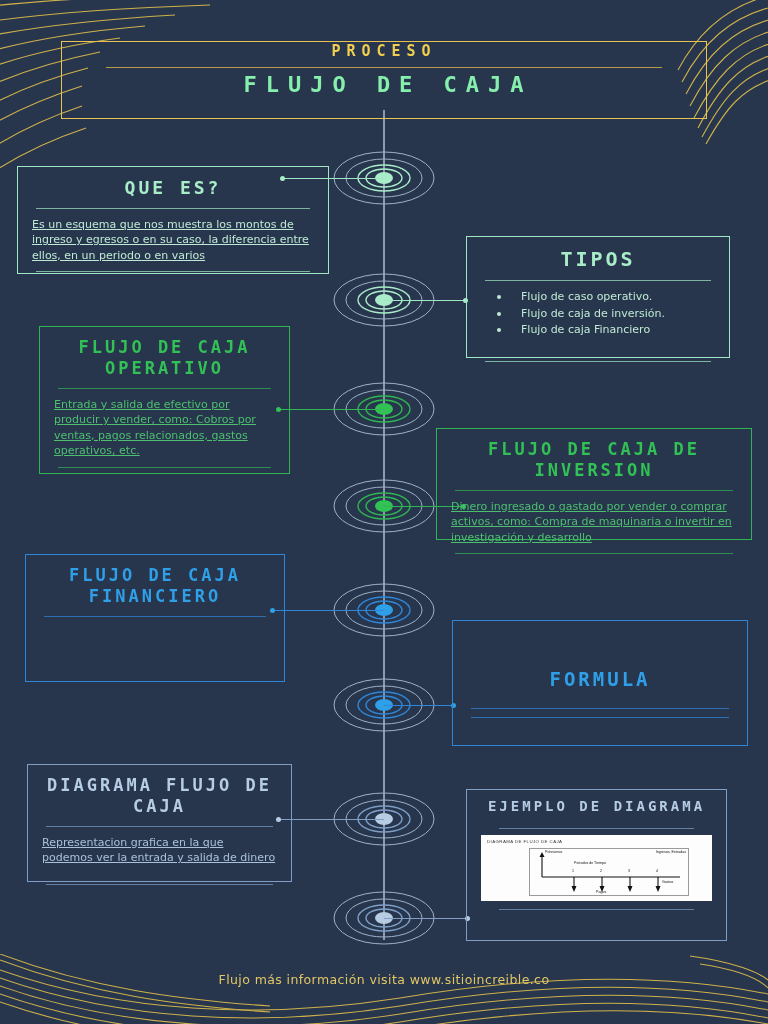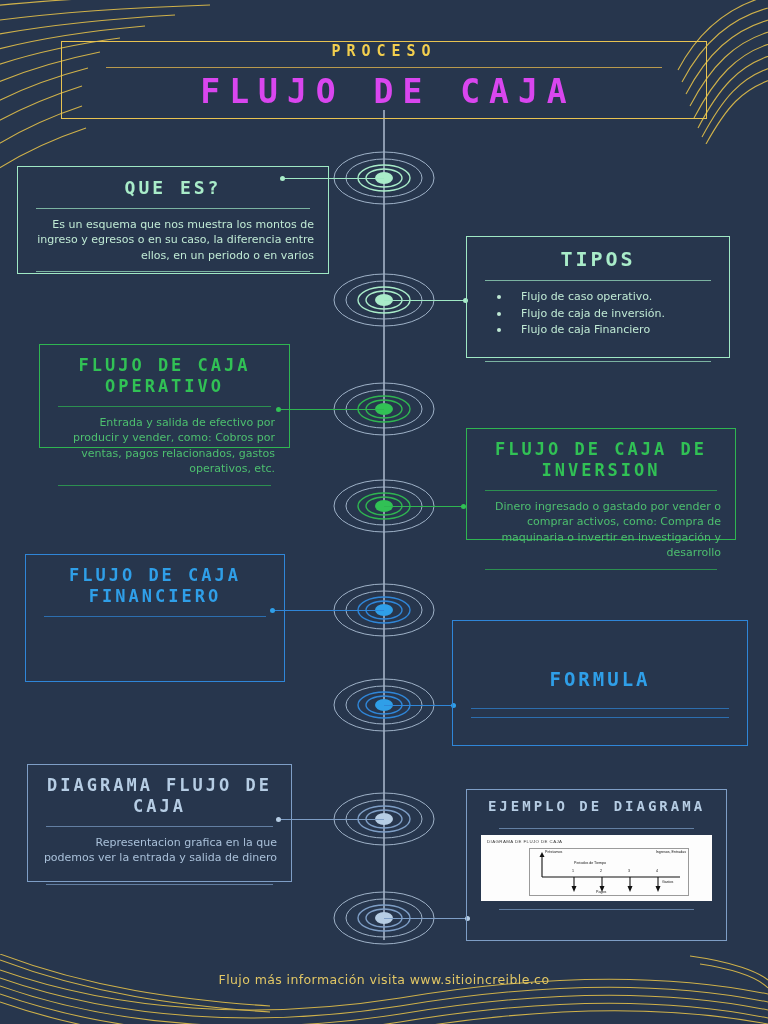--- a/index.html
+++ b/index.html
@@ -34,34 +34,34 @@
     position:absolute; left:61px; top:41px; width:646px; height:78px;
     border:1.5px solid #e8c351;
     display:flex; flex-direction:column; align-items:center; justify-content:flex-start;
   }
   #header-kicker {
     color:#f2ce4e; font-size:15px; font-weight:bold; letter-spacing:6px;
     font-family:"DejaVu Sans Mono", monospace;
   }
   #header-rule { width:556px; height:1px; background:#b99a4d; margin:7px 0 4px; }
   #header-title {
-    color:#d946ef; font-size:33px; font-weight:bold; letter-spacing:9px;
+    color:#86efac; font-size:22px; font-weight:bold; letter-spacing:9px;
     font-family:"DejaVu Sans Mono", monospace;
     margin-left:8px;
   }
 
   
   .card { position:absolute; border:1px solid; padding:10px 14px; }
   .card-title {
     text-align:center; font-weight:bold;
     font-family:"DejaVu Sans Mono", monospace;
     letter-spacing:3px; line-height:1.25;
   }
   .card-rule { height:1px; margin:8px 4px; opacity:.7; }
-  .card-body { text-align:right; font-size:11px; line-height:1.42; }
+  .card-body { text-align:left; font-size:11px; line-height:1.42;text-decoration:underline; }
   .card-list { list-style:none; font-size:11px; line-height:1.5; }
   .card-list li { position:relative; padding-left:40px; text-align:left; }
   .card-list li:before {
     content:""; position:absolute; left:16px; top:6px;
     width:4px; height:4px; border-radius:50%; background:currentColor;
   }
 
   
   .mint { border-color:#9fe8c4; color:#bfe9d4; }
   .mint .card-title { color:#a9ecc9; }
@@ -75,22 +75,22 @@
   .blue .card-title { color:#2f9fe8; }
   .blue .card-rule { background:#2f86d8; }
   
   .steel { border-color:#7e9ec6; color:#a9c0d9; }
   .steel .card-title { color:#b6cde4; }
   .steel .card-rule { background:#7e9ec6; }
 
   
   #card-queesq { left:17px;  top:166px; width:312px; height:108px; }
   #card-tipos  { left:466px; top:236px; width:264px; height:122px; }
-  #card-oper   { left:39px;  top:344px; width:251px; height:104px; }
-  #card-inver  { left:466px; top:428px; width:270px; height:112px; }
+  #card-oper   { left:39px;  top:326px; width:251px; height:148px; }
+  #card-inver  { left:436px; top:428px; width:316px; height:112px; }
   #card-finan  { left:25px;  top:554px; width:260px; height:128px; }
   #card-form   { left:452px; top:620px; width:296px; height:126px; }
   #card-diag   { left:27px;  top:764px; width:265px; height:118px; }
   #card-ejem   { left:466px; top:789px; width:261px; height:152px; padding:8px 14px; }
 
   #card-queesq .card-title { font-size:18px; }
   #card-tipos  .card-title { font-size:20px; }
   #card-oper   .card-title { font-size:17px; }
   #card-inver  .card-title { font-size:17px; }
   #card-finan  .card-title { font-size:17px; }

